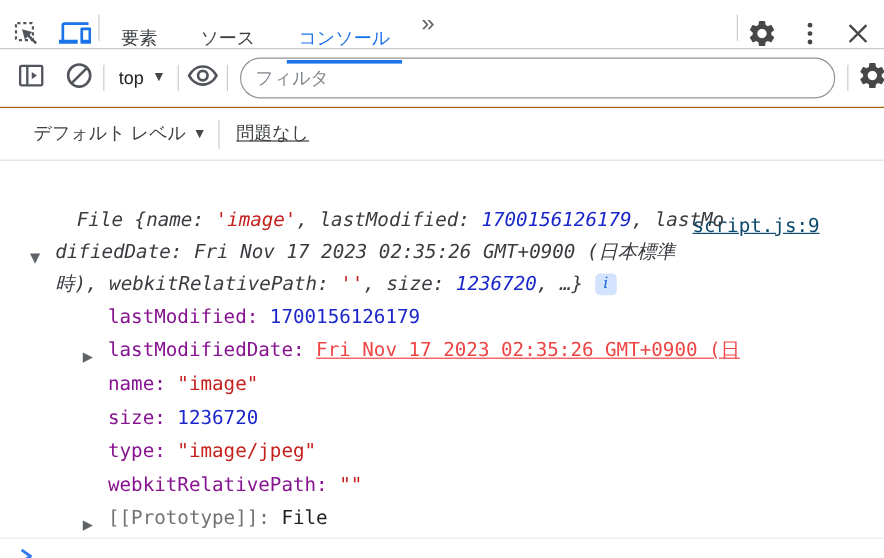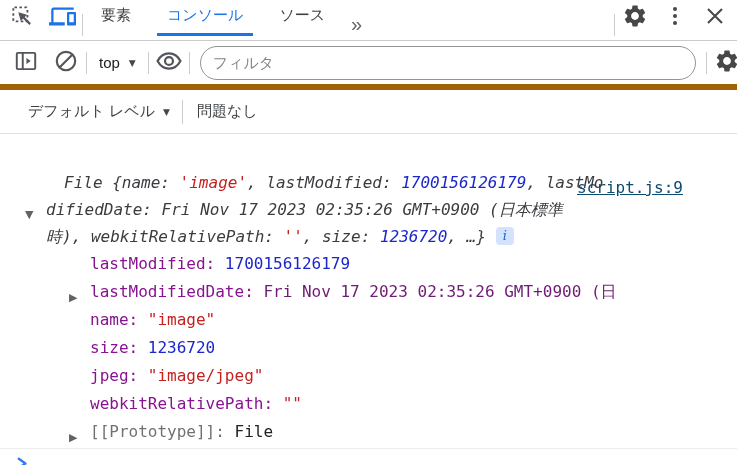--- a/index.html
+++ b/index.html
@@ -1,40 +1,40 @@
 <!DOCTYPE html>
 <html><head>
 <meta charset="utf-8">
 <style>
   * { margin:0; padding:0; box-sizing:border-box; }
   html,body { width:737px; height:465px; overflow:hidden; background:#fff;
     font-family:"Liberation Sans","DejaVu Sans",sans-serif; color:#202124; }
 
   
-  .tabbar { height:41px; display:flex; align-items:flex-end; border-bottom:1px solid #cbcbcb; padding:4px 2px; }
+  .tabbar { height:41px; display:flex; align-items:flex-start; border-bottom:1px solid #cbcbcb; padding:12px 2px; }
   .icon-btn { width:40px; height:36px; display:flex; align-items:center; justify-content:center; flex:none; cursor:pointer; }
   .vsep { width:1px; height:22px; background:#ccc; flex:none; }
   .tab { height:41px; display:flex; align-items:center; padding:0 6px; margin:0 12px; font-size:15px; color:#3c4043; position:relative; flex:none; cursor:pointer; }
   .tab.active { color:#1a73e8; }
   .tab.active .tab-underline { position:absolute; left:-4px; right:-4px; bottom:0; height:3px; background:#1a73e8; }
   .more-tabs { font-size:20px; color:#5f6368; padding:0 8px; margin-top:-3px; }
   .spacer { flex:1; }
 
   
-  .toolbar { height:49px; display:flex; align-items:center; border-bottom:6px solid #a16207; padding:0 6px; }
+  .toolbar { height:49px; display:flex; align-items:center; border-bottom:1px solid #a16207; padding:0 6px; }
   .context { display:flex; align-items:center; gap:9px; padding:0 12px; font-size:15px; color:#202124; cursor:pointer; flex:none; }
   .caret { font-size:9px; color:#474747; font-family:"DejaVu Sans",sans-serif; }
   .filter-wrap { flex:1; margin:0 10px; min-width:0; }
   .filter-input { width:100%; height:34px; border:1px solid #949494; border-radius:17px; padding:0 12px; font-size:15px; font-family:"Liberation Sans","DejaVu Sans",sans-serif; color:#202124; outline:none; }
   .filter-input::placeholder { color:#80868b; }
 
   
   .levelsbar { height:44px; display:flex; align-items:center; border-bottom:1px solid #e0e0e0; padding:0 16px; font-size:15px; color:#3c4043; }
   .levels-btn { display:flex; align-items:center; gap:8px; padding:0 12px; cursor:pointer; }
-  .issues { padding:0 14px; }
+  .issues { padding:0 14px;text-decoration:underline; }
 
   
   .console-area { font-family:"DejaVu Sans Mono","Liberation Mono",monospace; font-size:16px; position:relative; }
   .message { position:relative; border-bottom:1px solid #ececec; padding-bottom:2px; }
   .src-link { position:absolute; top:9px; right:54px; color:#0c4a6e; text-decoration:underline; font-size:16px; cursor:pointer; }
   .preview { font-style:italic; color:#3a3c40; line-height:27px; margin-top:35px; position:relative; }
   .preview .ln { padding-left:46px; white-space:pre; }
   .preview .ln.first { padding-left:64px; }
   .tri { font-family:"DejaVu Sans",sans-serif; font-style:normal; font-size:11px; color:#5f6368; cursor:pointer; }
   .tri-preview { position:absolute; left:25px; top:32px; }
@@ -42,21 +42,21 @@
   .tok-number { color:#1b26cb; }
   .info-badge { display:inline-flex; align-items:center; justify-content:center; width:18px; height:18px; margin-left:10px; border-radius:4px; background:#d3e3fd; color:#1967d2; font-family:"DejaVu Serif",serif; font-style:italic; font-size:13px; vertical-align:2px; }
 
   .props { line-height:28px; font-style:normal; }
   .prop { padding-left:90px; position:relative; white-space:pre; }
   .prop .tri { position:absolute; left:69px; top:6px; }
   .prop-key { color:#881391; }
   .prop-key.gray { color:#717171; }
   .val-number { color:#1b26cb; }
   .val-string { color:#c5221f; }
-  .val-gray { color:#701a75; }
+  .val-gray { color:#ef4444;text-decoration:underline; }
   .val-plain { color:#202124;margin-top:28px; }
 
   .prompt-row { padding:7px 0 0 16px; cursor:text; }
 </style>
 </head>
 <body>
 
 <div class="tabbar">
   <div class="icon-btn">
     <span>
@@ -71,26 +71,26 @@
     <span>
       <svg width="27" height="27" viewBox="0 0 24 24">
         <path fill="#1a73e8" d="M4 6h18V4H4c-1.1 0-2 .9-2 2v11H0v3h14v-3H4V6zm19 2h-6c-.55 0-1 .45-1 1v10c0 .55.45 1 1 1h6c.55 0 1-.45 1-1V9c0-.55-.45-1-1-1zm-1 9h-4v-7h4v7z"></path>
       </svg>
     </span>
   </div>
   <div class="vsep"></div>
   <div class="tab">
     <span>要素</span>
   </div>
+  <div class="tab">
+    <span>ソース</span>
+  </div>
   <div class="tab active">
     <span>コンソール</span>
     <span class="tab-underline"></span>
-  </div>
-  <div class="tab">
-    <span>ソース</span>
   </div>
   <div class="more-tabs">
     <span>»</span>
   </div>
   <div class="spacer"></div>
   <div class="vsep"></div>
   <div class="icon-btn">
     <span>
       <svg width="26" height="26" viewBox="0 0 24 24">
         <path fill="#474747" d="M19.14,12.94c0.04-0.3,0.06-0.61,0.06-0.94c0-0.32-0.02-0.64-0.07-0.94l2.03-1.58c0.18-0.14,0.23-0.41,0.12-0.61 l-1.92-3.32c-0.12-0.22-0.37-0.29-0.59-0.22l-2.39,0.96c-0.5-0.38-1.03-0.7-1.62-0.94L14.4,2.81c-0.04-0.24-0.24-0.41-0.48-0.41 h-3.84c-0.24,0-0.43,0.17-0.47,0.41L9.25,5.35C8.66,5.59,8.12,5.92,7.63,6.29L5.24,5.33c-0.22-0.08-0.47,0-0.59,0.22L2.74,8.87 C2.62,9.08,2.66,9.34,2.86,9.48l2.03,1.58C4.84,11.36,4.8,11.69,4.8,12s0.02,0.64,0.07,0.94l-2.03,1.58 c-0.18,0.14-0.23,0.41-0.12,0.61l1.92,3.32c0.12,0.22,0.37,0.29,0.59,0.22l2.39-0.96c0.5,0.38,1.03,0.7,1.62,0.94l0.36,2.54 c0.05,0.24,0.24,0.41,0.48,0.41h3.84c0.24,0,0.44-0.17,0.47-0.41l0.36-2.54c0.59-0.24,1.13-0.56,1.62-0.94l2.39,0.96 c0.22,0.08,0.47,0,0.59-0.22l1.92-3.32c0.12-0.22,0.07-0.47-0.12-0.61L19.14,12.94z M12,15.6c-1.98,0-3.6-1.62-3.6-3.6 s1.62-3.6,3.6-3.6s3.6,1.62,3.6,3.6S13.98,15.6,12,15.6z"></path>
@@ -181,21 +181,21 @@
       <div class="ln first"><span>File {name: </span><span class="tok-string">'image'</span><span>, lastModified: </span><span class="tok-number">1700156126179</span><span>, lastMo</span></div>
       <div class="ln"><span>difiedDate: Fri Nov 17 2023 02:35:26 GMT+0900 (日本標準</span></div>
       <div class="ln"><span>時), webkitRelativePath: </span><span class="tok-string">''</span><span>, size: </span><span class="tok-number">1236720</span><span>, …}</span><span class="info-badge">i</span></div>
     </div>
 
     <div class="props">
       <div class="prop"><span class="prop-key">lastModified: </span><span class="val-number">1700156126179</span></div>
       <div class="prop"><span class="tri">▶</span><span class="prop-key">lastModifiedDate: </span><span class="val-gray">Fri Nov 17 2023 02:35:26 GMT+0900 (日</span></div>
       <div class="prop"><span class="prop-key">name: </span><span class="val-string">"image"</span></div>
       <div class="prop"><span class="prop-key">size: </span><span class="val-number">1236720</span></div>
-      <div class="prop"><span class="prop-key">jpeg: </span><span class="val-string">"image/jpeg"</span></div>
+      <div class="prop"><span class="prop-key">type: </span><span class="val-string">"image/jpeg"</span></div>
       <div class="prop"><span class="prop-key">webkitRelativePath: </span><span class="val-string">""</span></div>
       <div class="prop"><span class="tri">▶</span><span class="prop-key gray">[[Prototype]]: </span><span class="val-plain">File</span></div>
     </div>
   </div>
 
   <div class="prompt-row">
     <span>
       <svg width="15" height="15" viewBox="0 0 16 16">
         <path d="M3 3 L10 8 L3 13" fill="none" stroke="#367af2" stroke-width="2.6" stroke-linecap="round" stroke-linejoin="round"></path>
       </svg>

